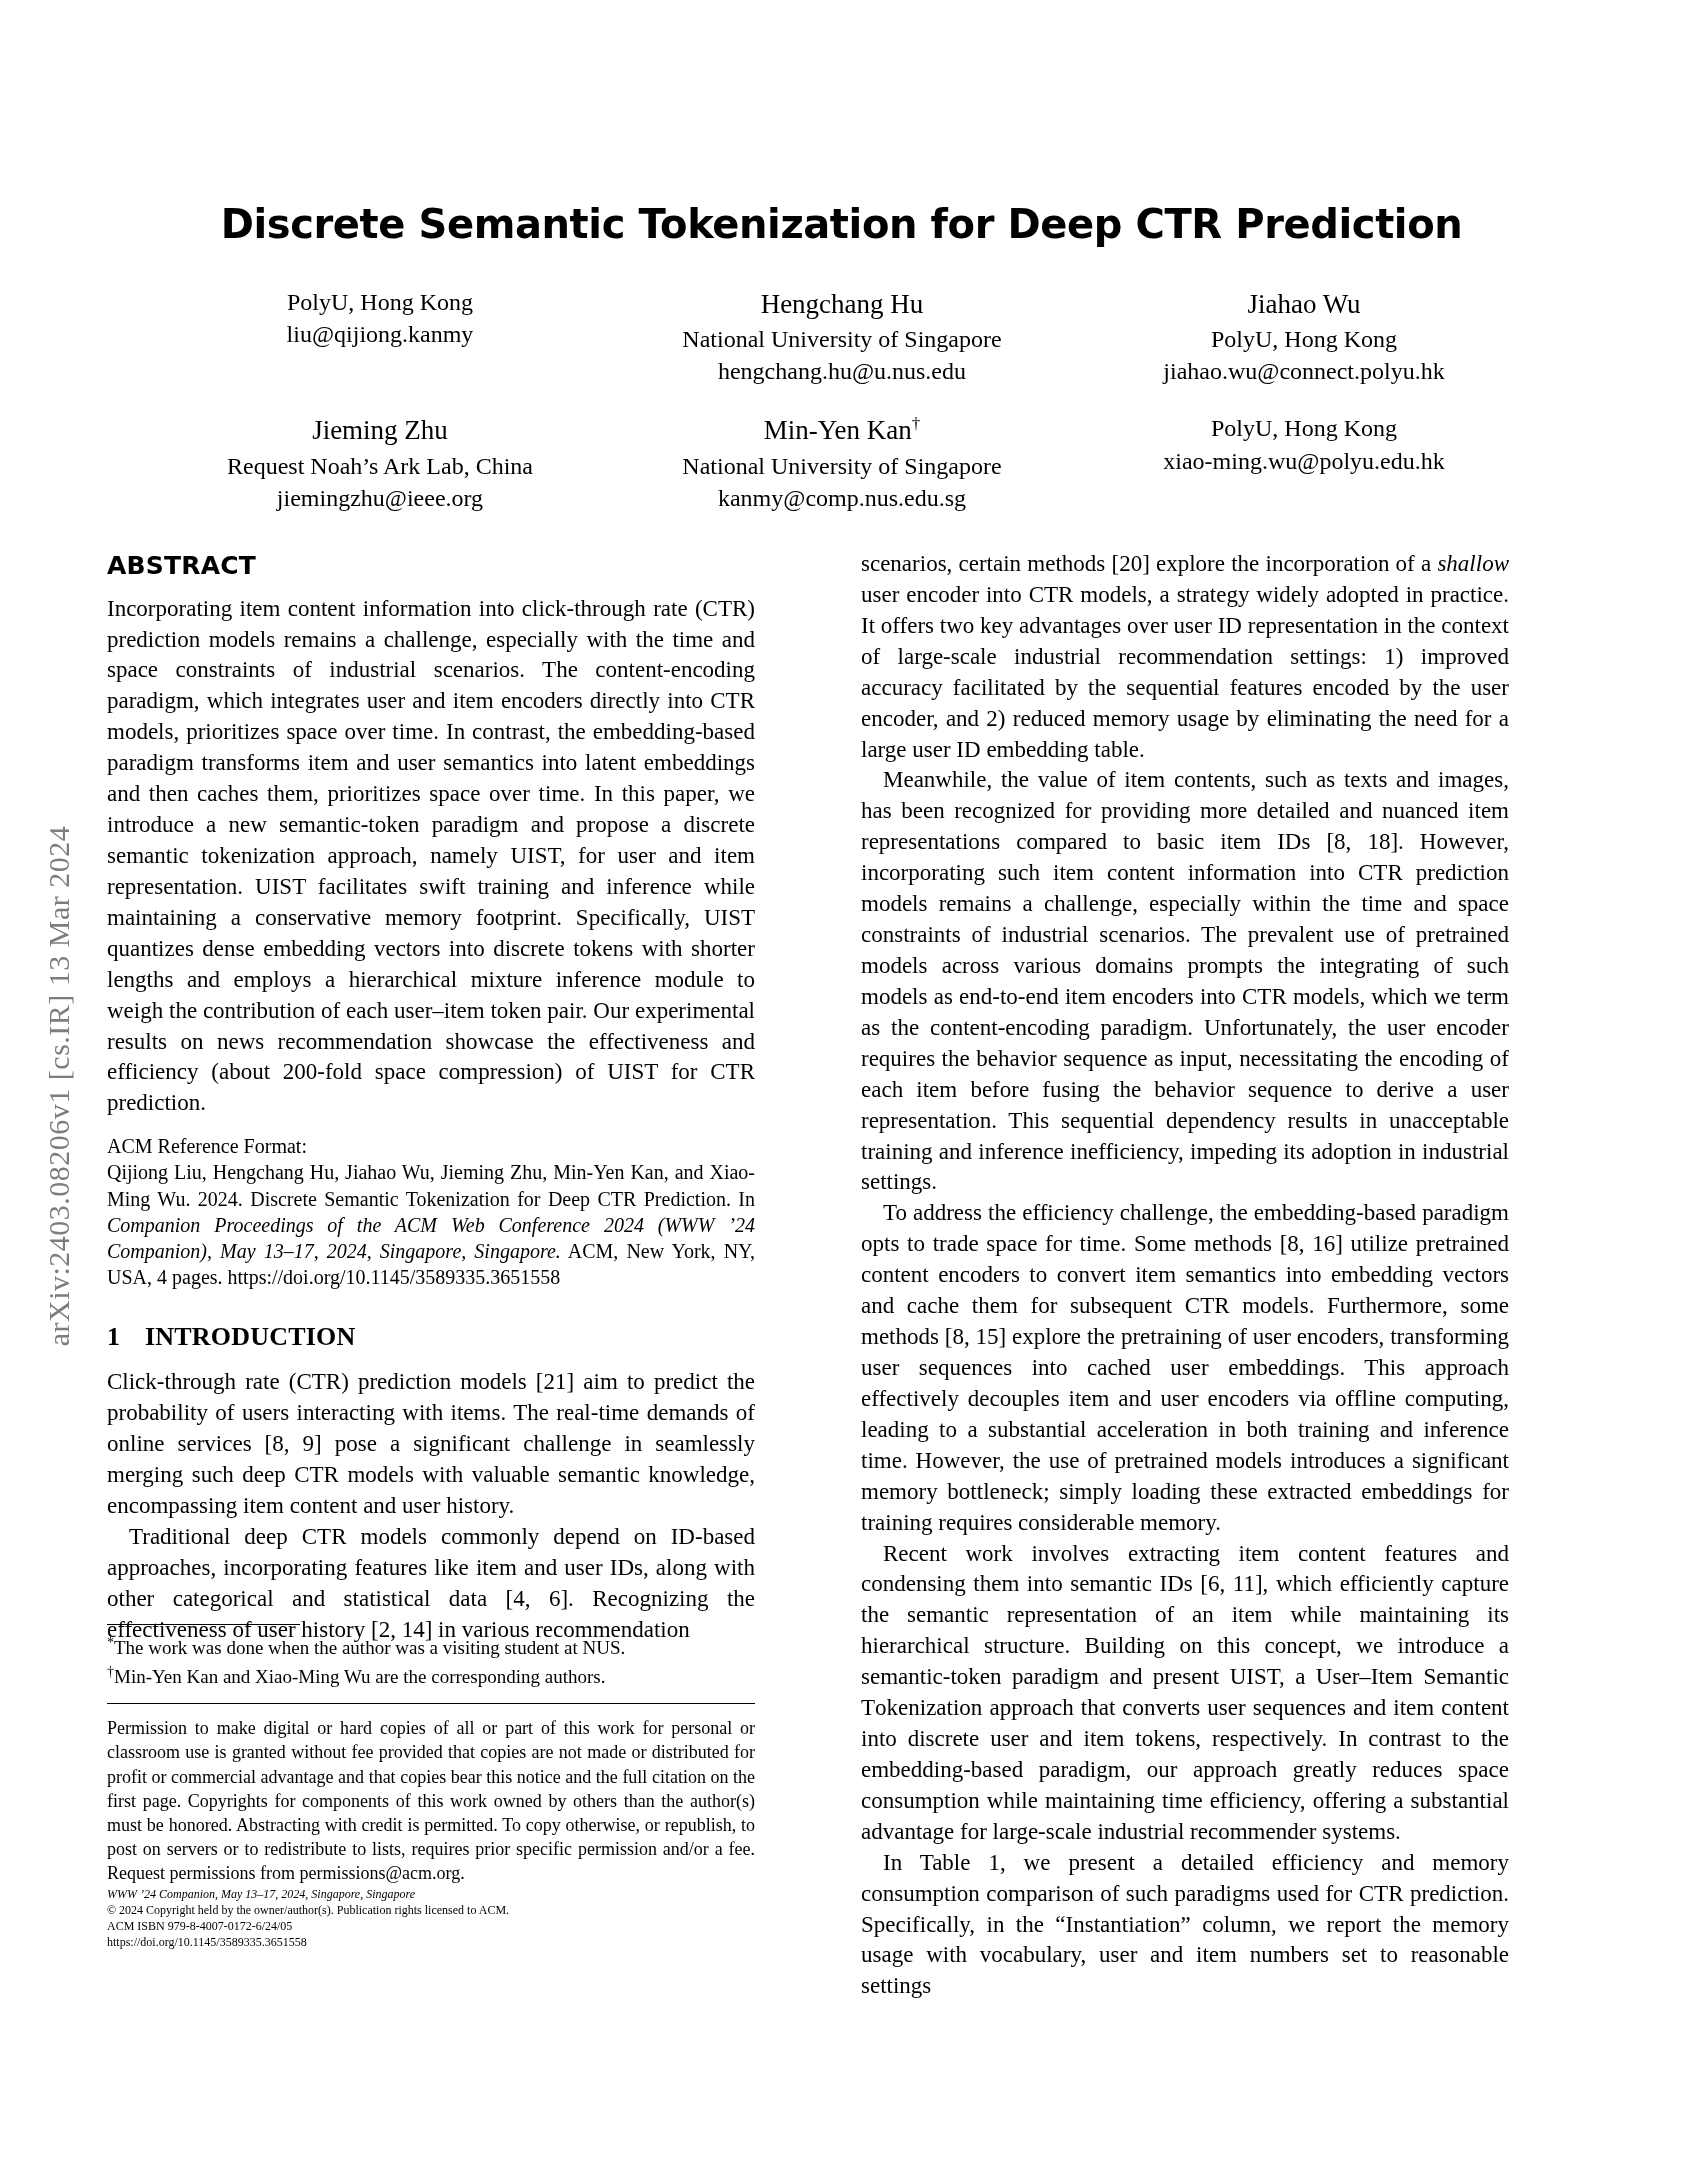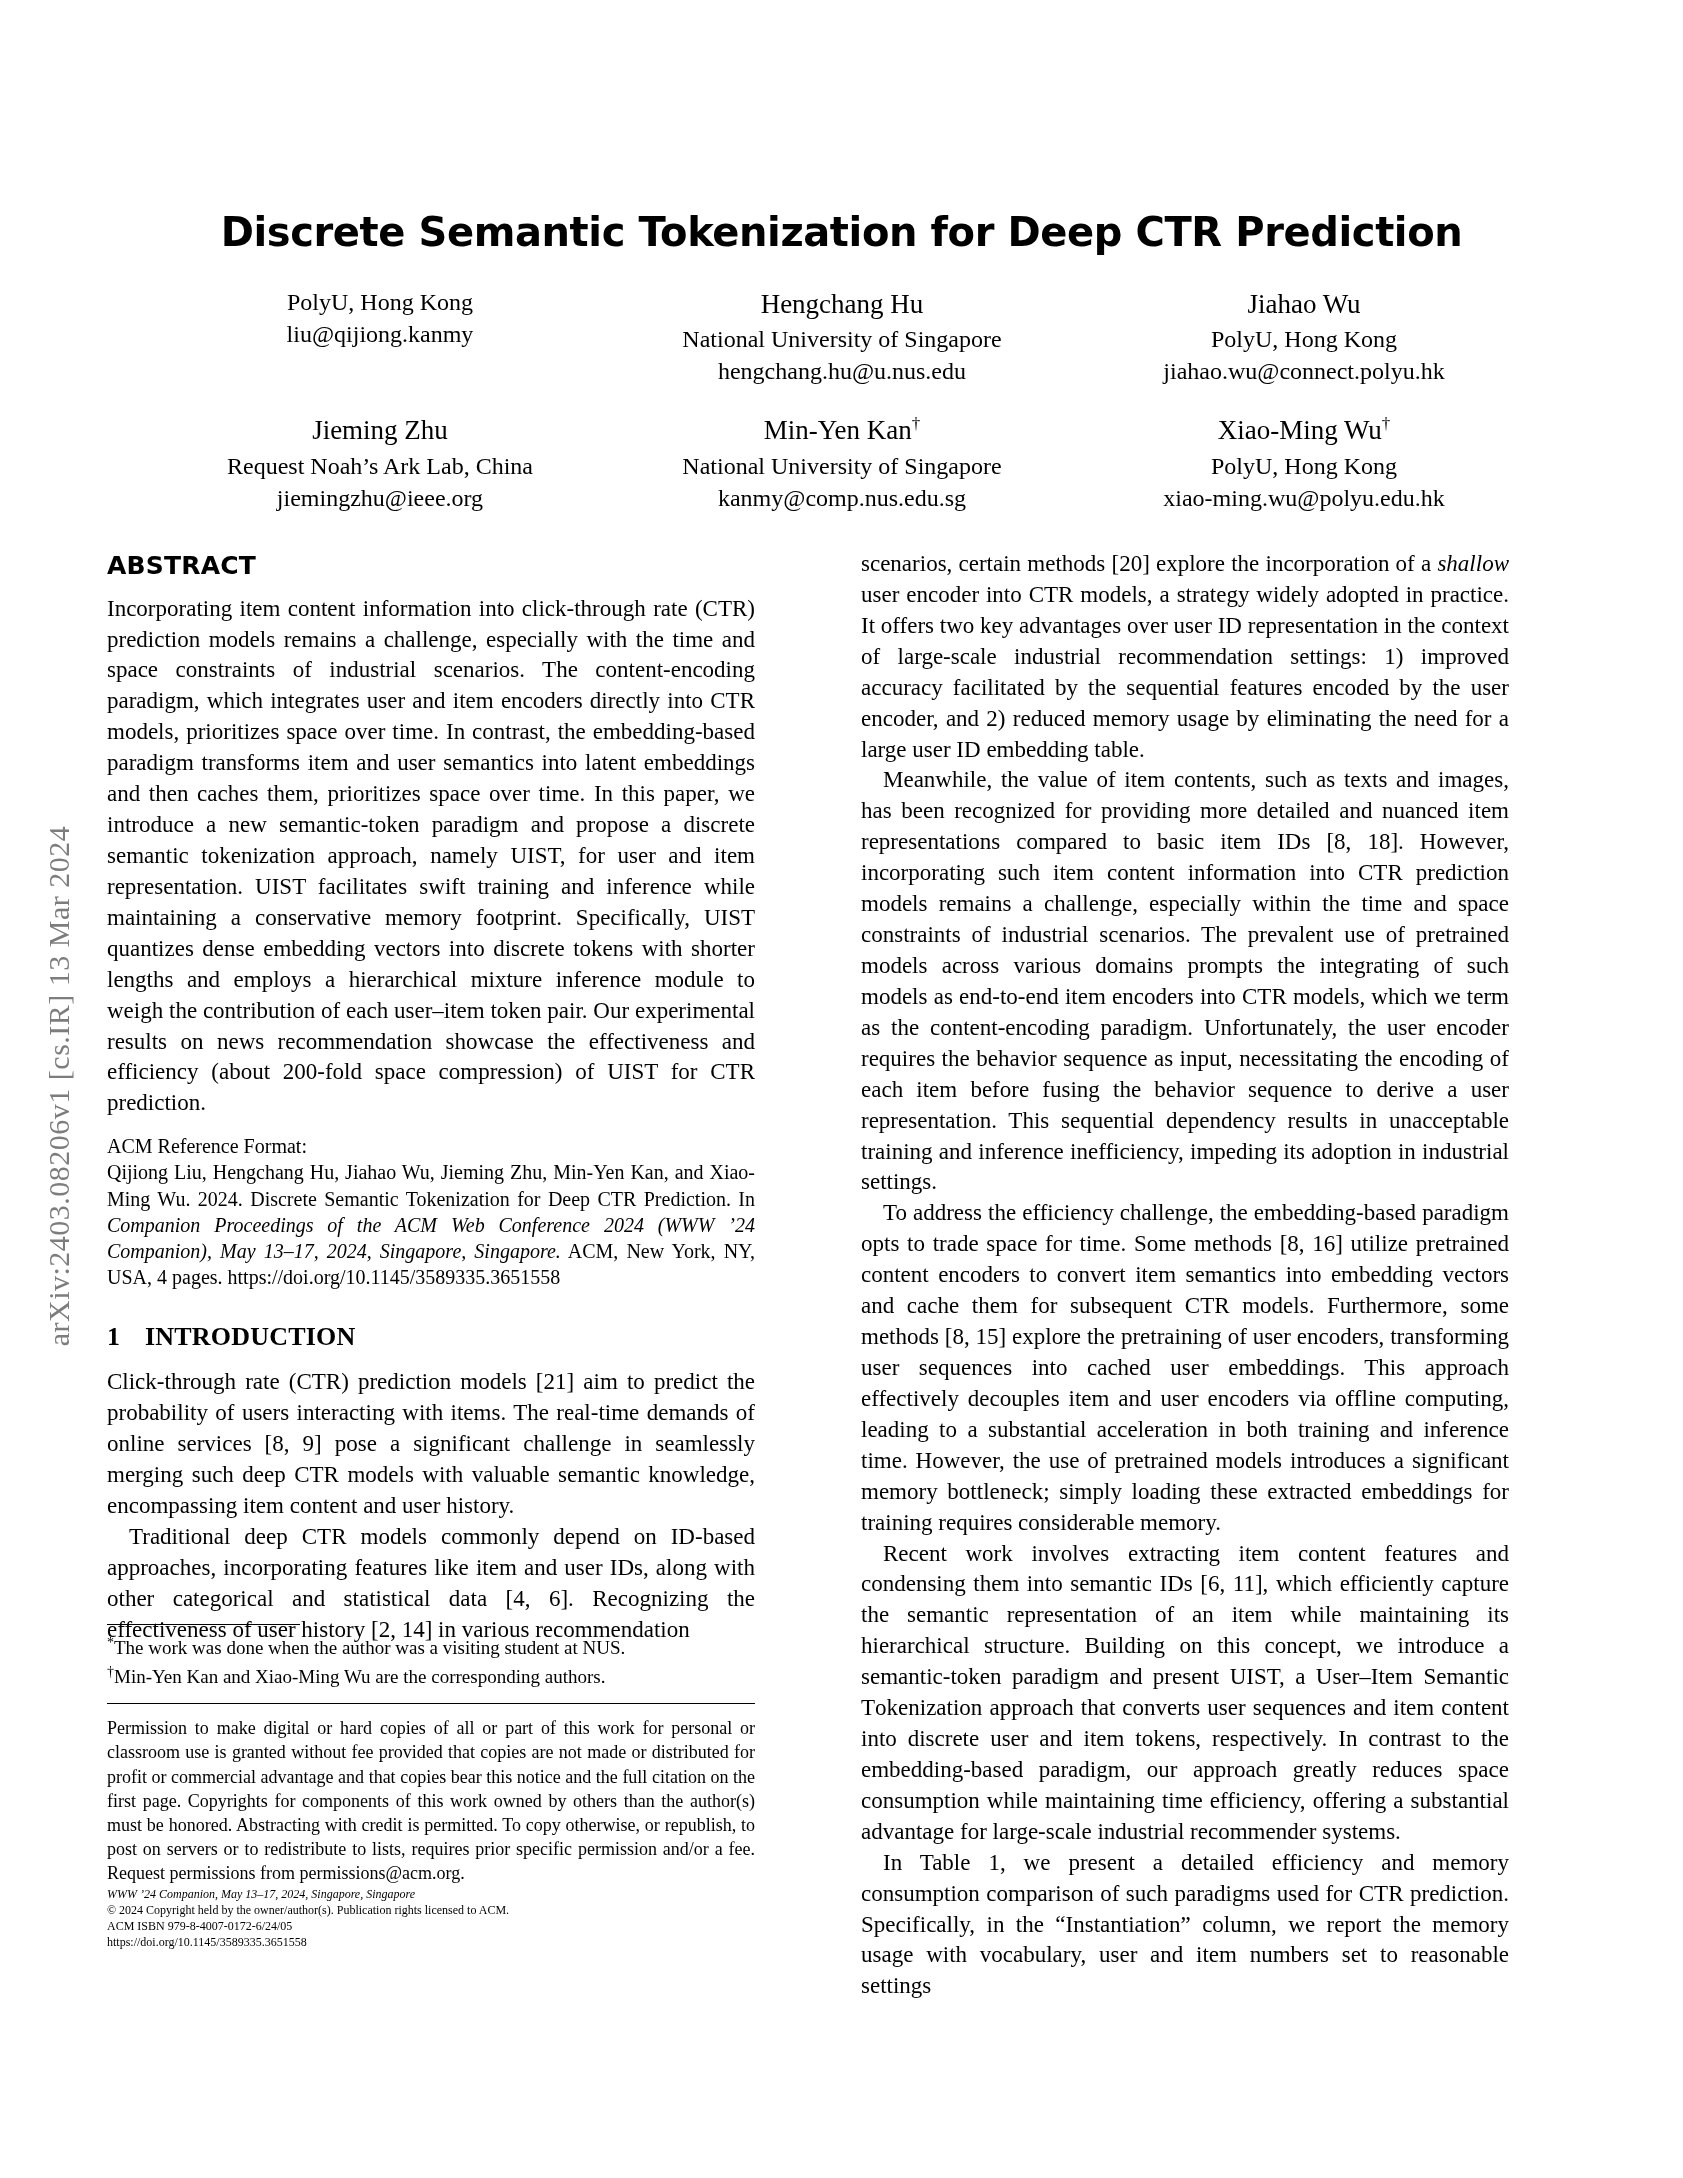--- a/index.html
+++ b/index.html
@@ -49,21 +49,21 @@
     width: 1485px;
     text-align: center;
   }
   .paper-title {
     font-family: "DejaVu Sans", "Liberation Sans", sans-serif;
     font-weight: bold;
     font-size: 40px;
     letter-spacing: -0.4px;
     color: #000;
     line-height: 1.15;
-    margin: 16px;
+    margin: 8px;
   }
 
   
   .authors {
     position: absolute;
     left: 149px;
     top: 287px;
     width: 1386px;
   }
   .author-row {
@@ -210,21 +210,20 @@
         <div class="author-name"><span>Jieming Zhu</span><sup></sup></div>
         <div class="author-affil">Request Noah’s Ark Lab, China</div>
         <div class="author-email">jiemingzhu@ieee.org</div>
       </div>
       <div class="author-cell">
         <div class="author-name"><span>Min-Yen Kan</span><sup>†</sup></div>
         <div class="author-affil">National University of Singapore</div>
         <div class="author-email">kanmy@comp.nus.edu.sg</div>
       </div>
       <div class="author-cell">
-        <div class="author-name"><span>Xiao-Ming Wu</span><sup>†</sup></div>
         <div class="author-affil">PolyU, Hong Kong</div>
         <div class="author-email">xiao-ming.wu@polyu.edu.hk</div>
       </div>
     </div>
   </div>
 
   <div class="col col-left">
     <h2 class="section-head">ABSTRACT</h2>
     <p class="body-par">Incorporating item content information into click-through rate (CTR) prediction models remains a challenge, especially with the time and space constraints of industrial scenarios. The content-encoding paradigm, which integrates user and item encoders directly into CTR models, prioritizes space over time. In contrast, the embedding-based paradigm transforms item and user semantics into latent embeddings and then caches them, prioritizes space over time. In this paper, we introduce a new semantic-token paradigm and propose a discrete semantic tokenization approach, namely UIST, for user and item representation. UIST facilitates swift training and inference while maintaining a conservative memory footprint. Specifically, UIST quantizes dense embedding vectors into discrete tokens with shorter lengths and employs a hierarchical mixture inference module to weigh the contribution of each user–item token pair. Our experimental results on news recommendation showcase the effectiveness and efficiency (about 200-fold space compression) of UIST for CTR prediction.</p>
 

